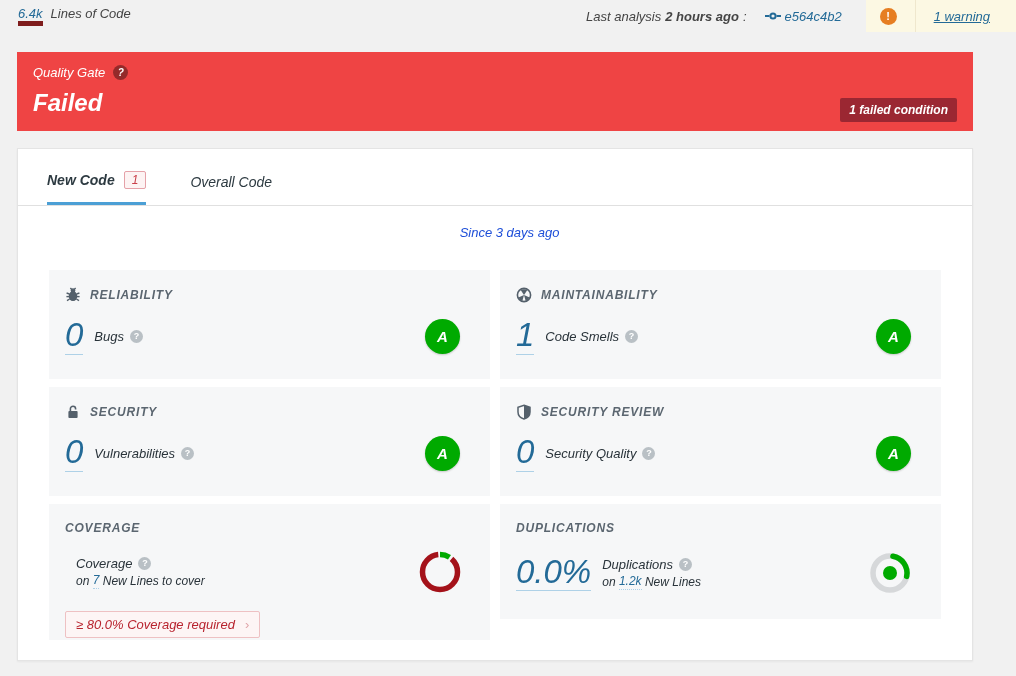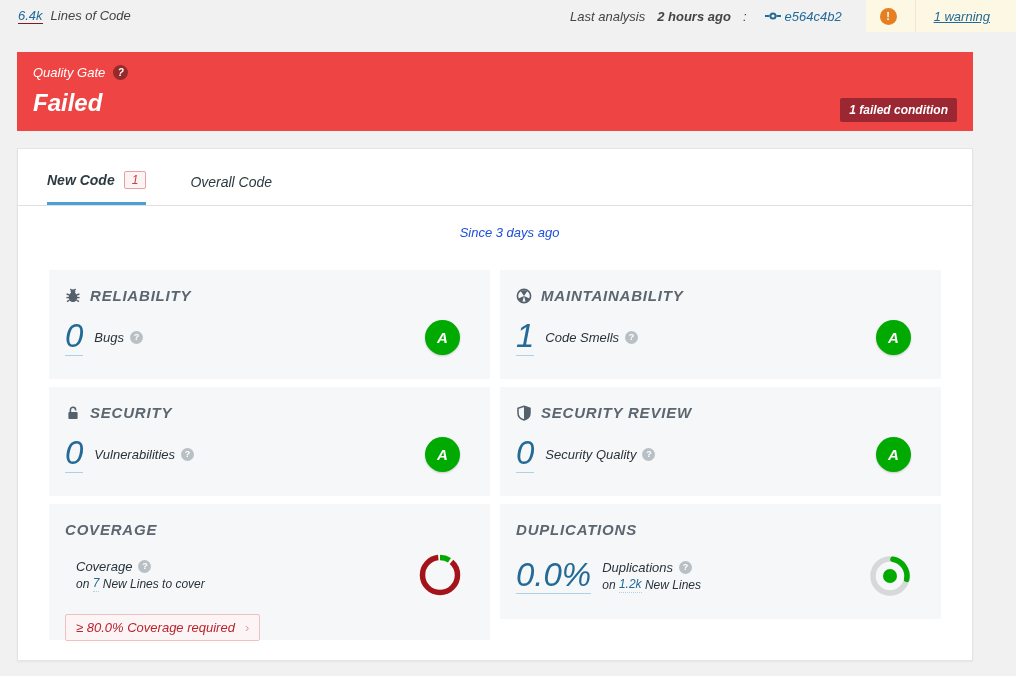--- a/index.html
+++ b/index.html
@@ -15,26 +15,26 @@
   .topbar {
     height:32px;
     display:flex;
     align-items:center;
     padding-left:18px;
     font-size:13px;
   }
   .loc-group { display:flex; align-items:baseline; gap:8px; }
   .loc-link {
     color:#236a97;
-    border-bottom:1px solid #7f1d1d;
+    border-bottom:5px solid #7f1d1d;
     cursor:pointer;
     text-decoration:none;
   }
   .topbar-right { margin-left:auto; display:flex; align-items:center; height:32px; }
-  .analysis-text { display:flex; align-items:center; gap:12px; margin-right:10px; }
+  .analysis-text { display:flex; align-items:center; gap:4px; margin-right:10px; }
   .analysis-bold { font-weight:bold; }
   .commit-icon { display:inline-flex; margin:0 4px 0 8px; }
   .commit-hash { color:#236a97; cursor:pointer; }
   .warning-box {
     margin-left:24px;
     height:32px;
     background:#fcf8e3;
     display:flex;
     align-items:center;
     padding:0 26px 0 14px;
@@ -134,21 +134,21 @@
   .card {
     background:#f6f7f8;
     padding:17px 16px;
     height:109px;
   }
   .card.tall { height:136px; }
   .card.mid { height:115px; }
   .card-header { display:flex; align-items:center; gap:9px; }
   .card-icon { display:inline-flex; width:16px; height:16px; }
   .card-title {
-    font-size:15px;
+    font-size:12px;
     font-weight:bold;
     letter-spacing:0.8px;
     color:#5b6670;
   }
   .measure-row { display:flex; align-items:center; margin-top:15px; }
   .big-number {
     font-size:33px;
     color:#236a97;
     border-bottom:1px solid #aed1e7;
     line-height:1.05;

